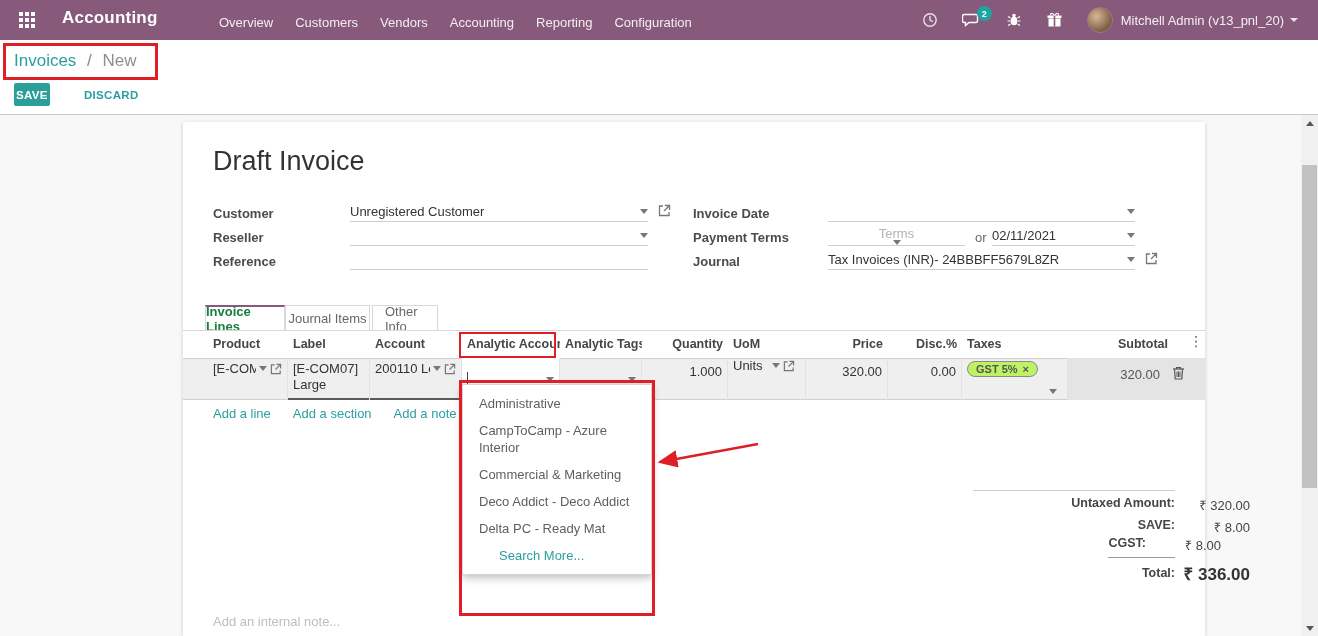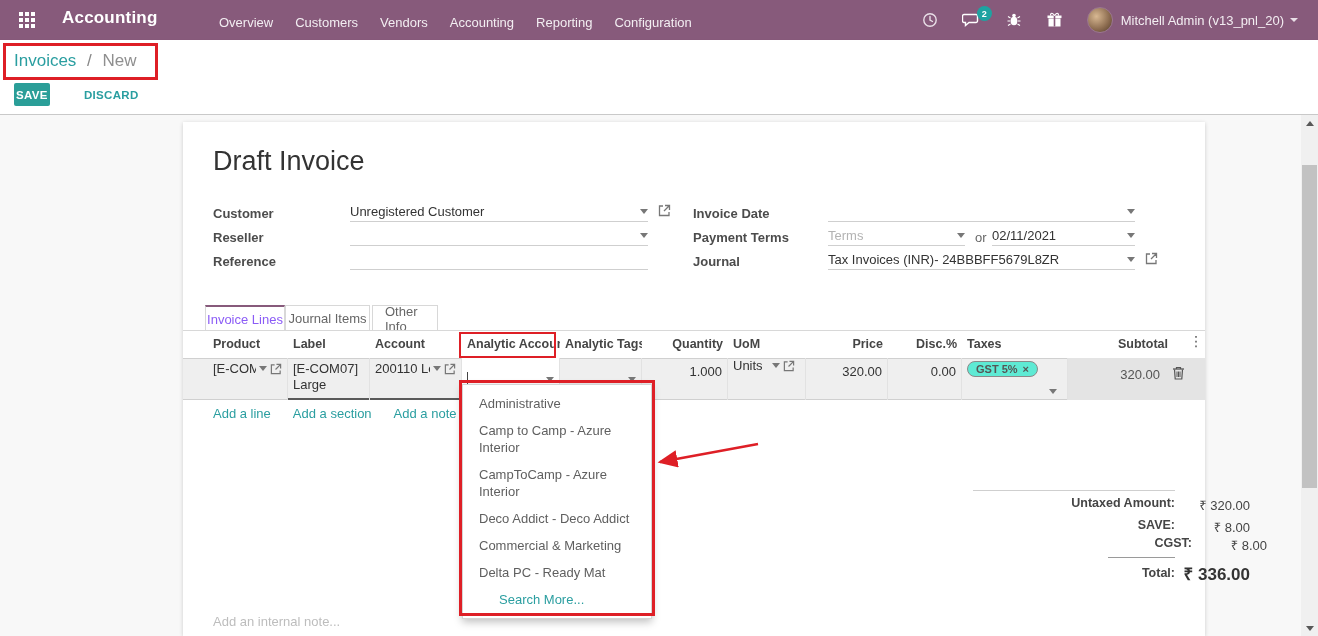--- a/index.html
+++ b/index.html
@@ -42,31 +42,31 @@
   .fval { font-size:13px; color:#333; }
   .placeholder { color:#b3b3b3; }
   .underline { border-bottom:1px solid #cfcfcf; }
   .caret-g { width:0; height:0; border-left:4px solid transparent; border-right:4px solid transparent; border-top:5px solid #777; display:inline-block; }
   .field { height:20px; display:flex; align-items:center; }
   .field .grow { flex:1; overflow:hidden; white-space:nowrap; }
 
   
   .tabbar-line { left:0; top:208px; width:1022px; height:1px; background:#d8d8d8; }
   .tab { top:183px; height:26px; display:flex; align-items:center; justify-content:center; font-size:13px; color:#666; background:#fff; border:1px solid #d8d8d8; border-bottom:none; cursor:pointer; }
-  .tab.active { color:#8b5cf6; border-top:2px solid #875A7B; font-weight:400; }
+  .tab.active { color:#15803d; border-top:2px solid #875A7B; font-weight:700; }
 
   
   .th { top:208px; height:28px; display:flex; align-items:center; font-size:12.5px; font-weight:bold; color:#454545; padding:0 5px; white-space:nowrap; overflow:hidden; }
   .th.r { justify-content:flex-end; }
   .trow-bg { left:0; top:236px; width:1022px; height:42px; background:#efefef; border-top:1px solid #d0d0d0; border-bottom:1px solid #d0d0d0; }
   .td { top:236px; height:42px; font-size:13px; color:#333; padding:3px 5px; border-right:1px solid #e2e2e2; overflow:hidden; }
   .cell-flex { display:flex; align-items:flex-start; gap:3px; }
   .dark-underline { box-shadow:inset 0 -2px 0 #5a5a5a; }
   .num { text-align:right; }
-  .tax-pill { display:inline-flex; align-items:center; gap:5px; border:1px solid #8a8a8a; border-radius:10px; padding:1px 8px; font-size:11px; font-weight:bold; color:#555; background:#5eead4; }
+  .tax-pill { display:inline-flex; align-items:center; gap:5px; border:1px solid #8a8a8a; border-radius:10px; padding:1px 8px; font-size:11px; font-weight:bold; color:#555; background:#bef264; }
   .tax-pill .x { font-weight:bold; color:#555; cursor:pointer; }
   .subtotal-cell { background:#e4e4e4; }
   .text-cursor { display:inline-block; width:1px; height:14px; background:#444; }
 
   .add-links { left:30px; top:284px; display:flex; gap:22px; font-size:13px; }
   .add-links span { color:#2A9EA0; cursor:pointer; }
 
   
   .dropdown { left:279px; top:262px; width:190px; background:#fff; border:1px solid #d5d5d5; box-shadow:0 3px 8px rgba(0,0,0,.25); padding:5px 0; z-index:5; }
   .dd-item { padding:5px 8px 5px 16px; font-size:13px; color:#5f5f5f; line-height:17px; cursor:pointer; }
@@ -198,21 +198,21 @@
       <span class="grow fval"></span>
     </div>
 
     <div class="abs flabel" style="left:510px; top:84px;">Invoice Date</div>
     <div class="abs field underline" style="left:645px; top:80px; width:307px;">
       <span class="grow fval"></span>
       <span class="caret-g"></span>
     </div>
 
     <div class="abs flabel" style="left:510px; top:108px;">Payment Terms</div>
-    <div class="abs field underline" style="left:645px; top:104px; width:137px;">
+    <div class="abs field underline" style="left:645px; top:104px; width:137px;flex-direction:column;">
       <span class="grow fval placeholder">Terms</span>
       <span class="caret-g"></span>
     </div>
     <div class="abs fval" style="left:792px; top:108px; color:#666;">or</div>
     <div class="abs field underline" style="left:809px; top:104px; width:143px;">
       <span class="grow fval">02/11/2021</span>
       <span class="caret-g"></span>
     </div>
 
     <div class="abs flabel" style="left:510px; top:132px;">Journal</div>
@@ -309,39 +309,38 @@
     </div>
 
     <div class="abs add-links">
       <span>Add a line</span>
       <span>Add a section</span>
       <span>Add a note</span>
     </div>
 
     <div class="abs dropdown">
       <div class="dd-item">Administrative</div>
-      <div class="dd-item">Camp to Camp - Azure Interior</div>
       <div class="dd-item">CampToCamp - Azure Interior</div>
+      <div class="dd-item">Commercial &amp; Marketing</div>
       <div class="dd-item">Deco Addict - Deco Addict</div>
-      <div class="dd-item">Commercial &amp; Marketing</div>
       <div class="dd-item">Delta PC - Ready Mat</div>
       <div class="dd-link">Search More...</div>
 
     </div>
 
     <div class="abs tot-sep"></div>
     <div class="abs tot-row" style="left:675px; top:374px;">
       <span class="tot-label">Untaxed Amount:</span>
       <span class="tot-val">₹ 320.00</span>
     </div>
     <div class="abs tot-row" style="left:675px; top:396px;">
       <span class="tot-label">SAVE:</span>
       <span class="tot-val">₹ 8.00</span>
     </div>
-    <div class="abs tot-row" style="left:692px; top:414px;">
+    <div class="abs tot-row" style="left:646px; top:414px;">
       <span class="tot-label">CGST:</span>
       <span class="tot-val">₹ 8.00</span>
     </div>
     <div class="abs tot-line2"></div>
     <div class="abs tot-row" style="left:675px; top:440px;">
       <span class="tot-label" style="padding-top:4px;">Total:</span>
       <span class="tot-val total-big">₹ 336.00</span>
     </div>
 
     <div class="abs internal-note">Add an internal note...</div>

